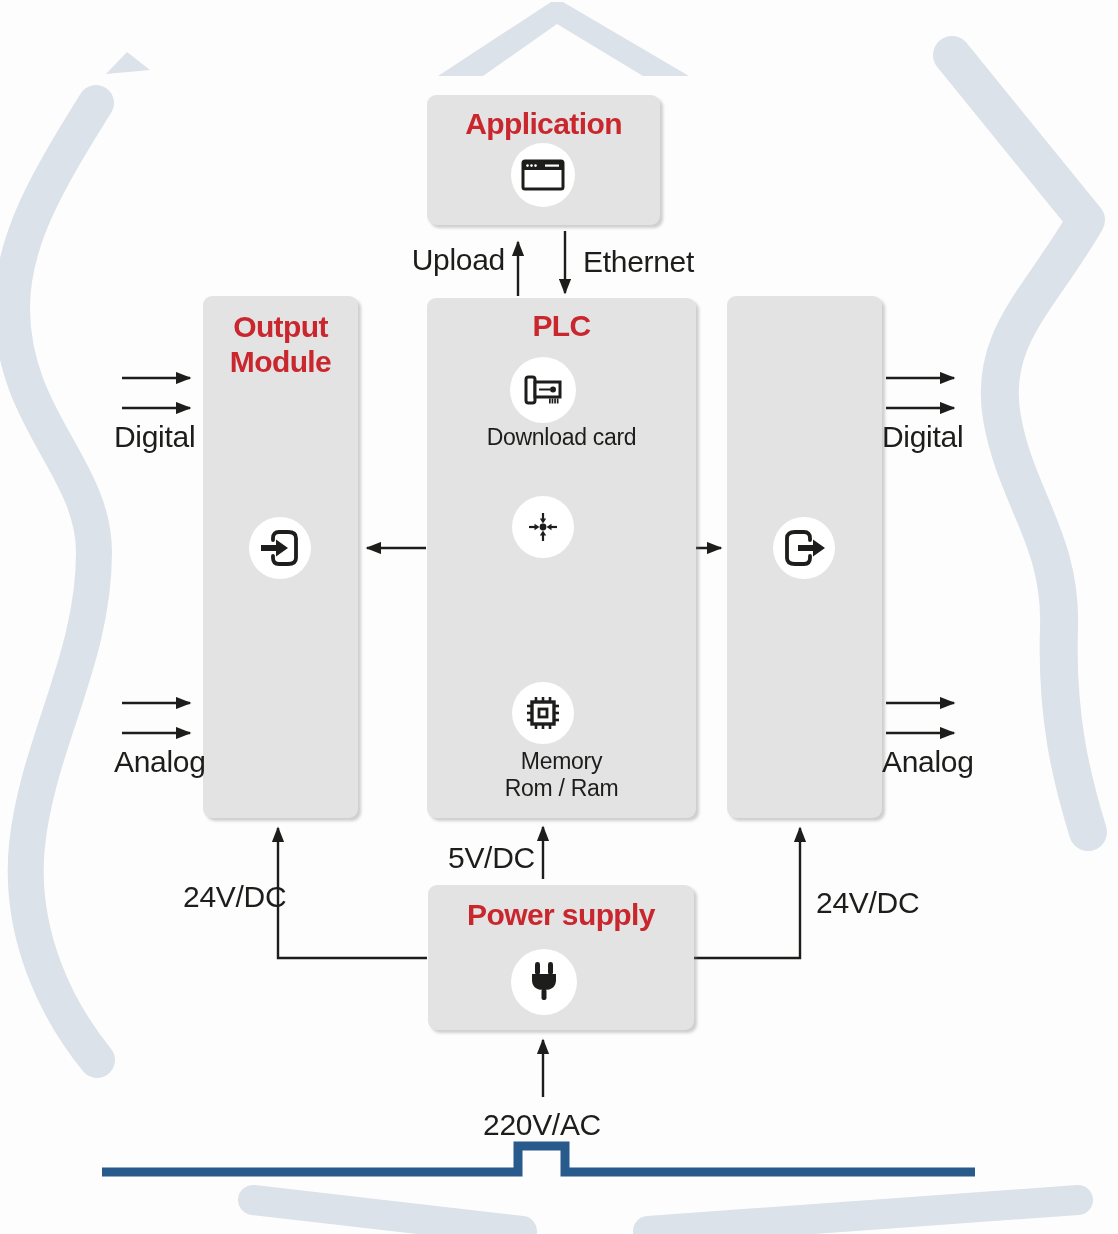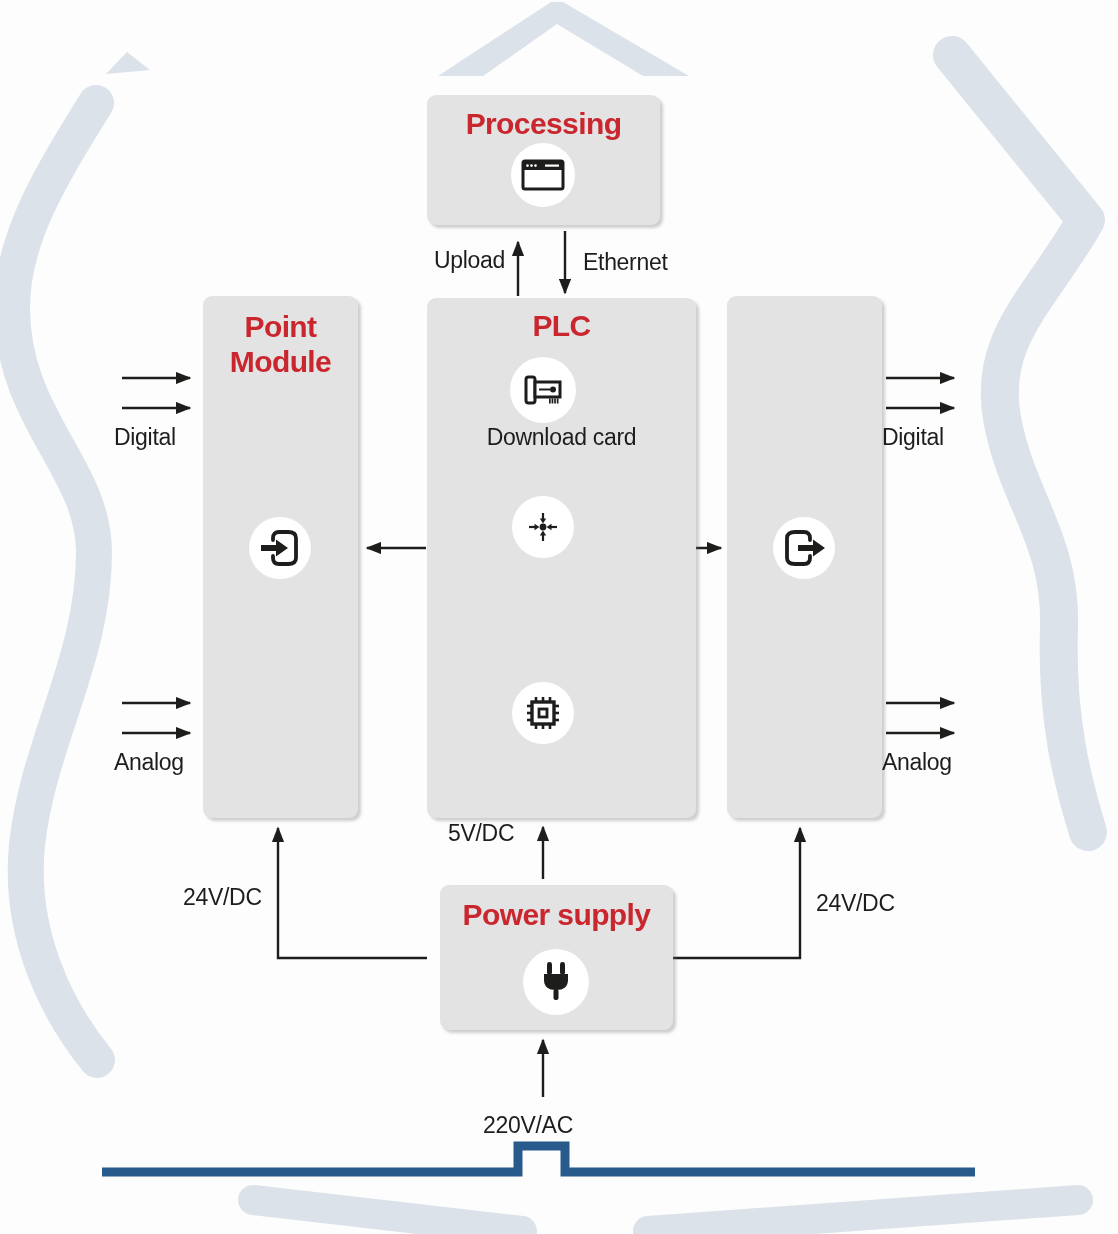--- a/index.html
+++ b/index.html
@@ -17,21 +17,21 @@
   .title{
     position:absolute;left:0;width:100%;text-align:center;
     color:#c9262e;font-weight:bold;font-size:30px;line-height:35px;
     letter-spacing:-0.6px;
   }
   .circ{
     position:absolute;background:#ffffff;border-radius:50%;
     display:flex;align-items:center;justify-content:center;
   }
   .lbl{
-    position:absolute;font-size:23px;line-height:26px;letter-spacing:-0.3px;
+    position:absolute;font-size:30px;line-height:26px;letter-spacing:-0.3px;
     color:#1d1d1b;white-space:nowrap;
   }
   .lbl.center{text-align:left;white-space:normal;}
   .lbl.right{text-align:right;}
   .plc-caption{
     position:absolute;left:0;width:100%;text-align:center;
     font-size:23px;line-height:27px;letter-spacing:-0.3px;
   }
 </style>
 </head>
@@ -77,21 +77,21 @@
       <line x1="886" y1="733" x2="954" y2="733" marker-end="url(#ah)"></line>
       <line x1="543" y1="879" x2="543" y2="827" marker-end="url(#ah)"></line>
       <polyline points="427,958 278,958 278,828" marker-end="url(#ah)"></polyline>
       <polyline points="660,958 800,958 800,828" marker-end="url(#ah)"></polyline>
       <line x1="543" y1="1097" x2="543" y2="1040" marker-end="url(#ah)"></line>
     </g>
     <polyline points="102,1172 518,1172 518,1146 565,1146 565,1172 975,1172" fill="none" stroke="#295a8c" stroke-width="9"></polyline>
   </svg>
 
   <div class="box" style="left:427px;top:95px;width:233px;height:130px;">
-    <div class="title" style="top:11px;">Processing</div>
+    <div class="title" style="top:11px;">Application</div>
     <div class="circ" style="left:84px;top:48px;width:64px;height:64px;">
       <svg width="44" height="34" viewBox="0 0 44 34">
         <rect x="2" y="3" width="40" height="28" rx="2" fill="#fff" stroke="#1d1d1b" stroke-width="3"></rect>
         <rect x="2.5" y="3.5" width="39" height="8.5" fill="#1d1d1b"></rect>
         <circle cx="6.5" cy="7.6" r="1.3" fill="#fff"></circle>
         <circle cx="10.5" cy="7.6" r="1.3" fill="#fff"></circle>
         <circle cx="14.5" cy="7.6" r="1.3" fill="#fff"></circle>
         <rect x="24" y="6.5" width="14" height="2.2" fill="#fff"></rect>
       </svg>
     </div>
@@ -147,45 +147,49 @@
             <line x1="4" y1="20" x2="9" y2="20"></line>
             <line x1="4" y1="27" x2="9" y2="27"></line>
           <line x1="31" y1="13" x2="36" y2="13"></line>
             <line x1="31" y1="20" x2="36" y2="20"></line>
             <line x1="31" y1="27" x2="36" y2="27"></line>
         </g>
         <rect x="9" y="9" width="22" height="22" fill="#fff" stroke="#1d1d1b" stroke-width="3.4"></rect>
         <rect x="16" y="16" width="8" height="8" fill="none" stroke="#1d1d1b" stroke-width="2.8"></rect>
       </svg>
     </div>
+    <div class="plc-caption" style="top:450px;">
+      <div>Memory</div>
+      <div>Rom / Ram</div>
+    </div>
   </div>
 
   <div class="box" style="left:203px;top:296px;width:155px;height:522px;">
     <div class="title" style="top:13px;">
-      <div>Point</div>
+      <div>Output</div>
       <div>Module</div>
     </div>
     <div class="circ" style="left:46px;top:221px;width:62px;height:62px;">
       <svg width="42" height="42" viewBox="0 0 42 42">
         <path d="M14,13 V11 Q14,5 20,5 H29 Q37,5 37,11 V31 Q37,37 29,37 H20 Q14,37 14,31 V29" fill="none" stroke="#1d1d1b" stroke-width="3.8" stroke-linecap="round"></path>
         <path d="M2,18 H17 V12.5 L29,21 L17,29.5 V24 H2 Z" fill="#1d1d1b"></path>
       </svg>
     </div>
   </div>
 
   <div class="box" style="left:727px;top:296px;width:155px;height:522px;">
     <div class="circ" style="left:46px;top:221px;width:62px;height:62px;">
       <svg width="44" height="42" viewBox="0 0 44 42">
         <path d="M28,13 V11 Q28,5 22,5 H13 Q5,5 5,11 V31 Q5,37 13,37 H22 Q28,37 28,31 V29" fill="none" stroke="#1d1d1b" stroke-width="3.8" stroke-linecap="round"></path>
         <path d="M16,18 H31 V12.5 L43,21 L31,29.5 V24 H16 Z" fill="#1d1d1b"></path>
       </svg>
     </div>
   </div>
 
-  <div class="box" style="left:440px;top:885px;width:233px;height:145px;">
+  <div class="box" style="left:428px;top:885px;width:266px;height:145px;">
     <div class="title" style="top:12px;">Power supply</div>
     <div class="circ" style="left:83px;top:64px;width:66px;height:66px;">
       <svg width="36" height="44" viewBox="0 0 36 44">
         <g fill="#1d1d1b">
           <rect x="9" y="2" width="5" height="13" rx="2.4"></rect>
           <rect x="22" y="2" width="5" height="13" rx="2.4"></rect>
           <path d="M6,14 H30 V20 Q30,30 18,30 Q6,30 6,20 Z"></path>
           <rect x="15.5" y="29" width="5" height="11" rx="2"></rect>
         </g>
       </svg>
@@ -195,16 +199,16 @@
   <div class="lbl right" style="left:395px;top:247px;width:110px;">Upload</div>
   <div class="lbl" style="left:583px;top:249px;">Ethernet</div>
 
   <div class="lbl center" style="left:114px;top:424px;width:82px;">Digital</div>
   <div class="lbl center" style="left:114px;top:749px;width:82px;">Analog</div>
   <div class="lbl center" style="left:882px;top:424px;width:82px;">Digital</div>
   <div class="lbl center" style="left:882px;top:749px;width:82px;">Analog</div>
 
   <div class="lbl" style="left:183px;top:884px;">24V/DC</div>
   <div class="lbl" style="left:816px;top:890px;">24V/DC</div>
-  <div class="lbl" style="left:448px;top:820px;">5V/DC</div>
+  <div class="lbl" style="left:448px;top:845px;">5V/DC</div>
   <div class="lbl center" style="left:483px;top:1112px;width:120px;">220V/AC</div>
 
 </div>
 
 </body></html>

